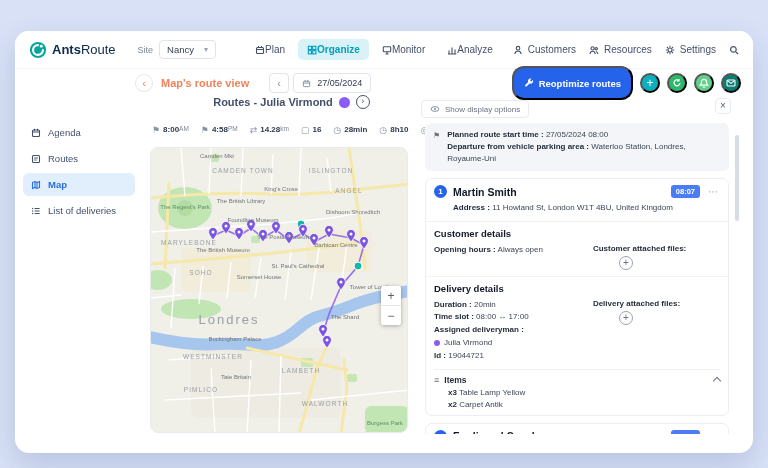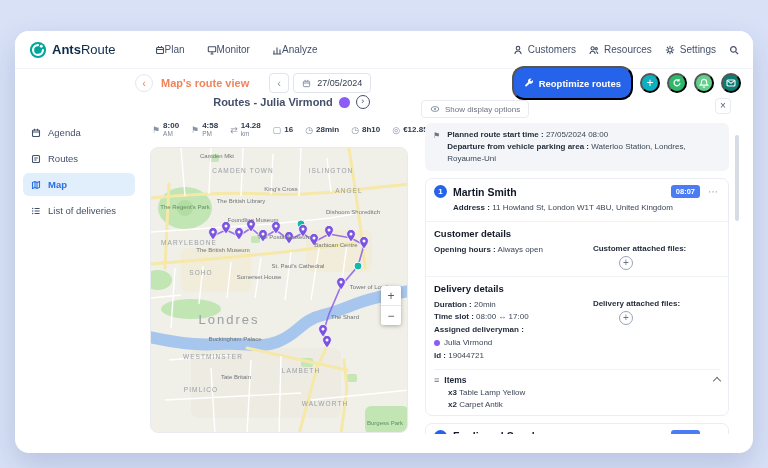--- a/index.html
+++ b/index.html
@@ -59,21 +59,21 @@
                  justify-content:center; gap:6px; }
   .route-title .txt { font-size:11px; font-weight:600; color:#44506a;padding-left:25px; }
   .color-dot { width:11px; height:11px; border-radius:50%; background:#8b5cf6; }
   .next-btn { width:14px; height:14px; border:1.4px solid #44506a; border-radius:50%; font-size:9px;
               line-height:11px; text-align:center; color:#44506a; cursor:pointer; }
 
   .stats { position:absolute; left:137px; top:88px; width:256px; height:22px; display:flex;
            align-items:center; gap:6px; }
   .stat { display:flex; align-items:center; gap:3px; }
   .stat .glyph { font-size:9px; color:#8a93a3; }
-  .vu { display:flex; flex-direction:column; }
+  .vu { display:flex; flex-direction:row; }
   .stat .v { font-size:8px; font-weight:700; color:#2f3a4c; line-height:1.1; white-space:nowrap; }
   .stat .u { font-size:6.5px; color:#7c8698; line-height:1; }
   .stat-div { width:1px; height:12px; background:#e6e9f0; }
 
   
   .map-wrap { position:absolute; left:135px; top:116px; width:258px; height:286px; border-radius:8px;
               overflow:hidden; border:1px solid #e8eaf1; background:#f0efe8; }
   .map-wrap svg { display:block; }
   .t-district { fill:#9aa0a6; font-size:6.5px; letter-spacing:1.1px; text-anchor:middle; }
   .t-poi { fill:#70757a; font-size:6px; text-anchor:middle; }
@@ -144,30 +144,48 @@
       <span class="ic" style="width:18px;height:18px">
         <svg viewBox="0 0 20 20" style="width:18px;height:18px">
             <circle cx="10" cy="10" r="9" fill="#00a69c"></circle>
             <path d="M10 4.5a5.5 5.5 0 1 0 5.5 5.5" stroke="#fff" stroke-width="2.4" fill="none" stroke-linecap="round"></path>
             <circle cx="13.6" cy="5.9" r="1.6" fill="#fff"></circle>
           </svg>
       </span>
       <span class="brand"><b>Ants</b><span>Route</span></span>
     </div>
 
+    <div class="site-group">
+      <span class="site-label">Site</span>
+      <span class="site-select">
+        <span>Nancy</span>
+        <span class="caret">▾</span>
+      </span>
+    </div>
 
     <div class="nav">
       <div class="nav-item">
         <span class="ic">
             <svg viewBox="0 0 10 10" fill="none" stroke="currentColor" stroke-width="1.1">
               <rect x="1.5" y="2.5" width="7" height="6" rx="1"></rect>
               <path d="M1.5 4.5h7M3.5 1v2M6.5 1v2"></path>
             </svg>
           </span>
         <span>Plan</span>
+      </div>
+      <div class="nav-item active">
+        <span class="ic">
+            <svg viewBox="0 0 10 10" fill="none" stroke="currentColor" stroke-width="1.1">
+              <rect x="1.3" y="1.3" width="3.2" height="3.2"></rect>
+              <rect x="5.7" y="1.3" width="3.2" height="3.2"></rect>
+              <rect x="1.3" y="5.7" width="3.2" height="3.2"></rect>
+              <rect x="5.7" y="5.7" width="3.2" height="3.2"></rect>
+            </svg>
+          </span>
+        <span>Organize</span>
       </div>
       <div class="nav-item">
         <span class="ic">
             <svg viewBox="0 0 10 10" fill="none" stroke="currentColor" stroke-width="1.1">
               <rect x="1.3" y="1.8" width="7.4" height="5" rx=".8"></rect>
               <path d="M3.5 9h3M5 6.8V9"></path>
             </svg>
           </span>
         <span>Monitor</span>
       </div>

